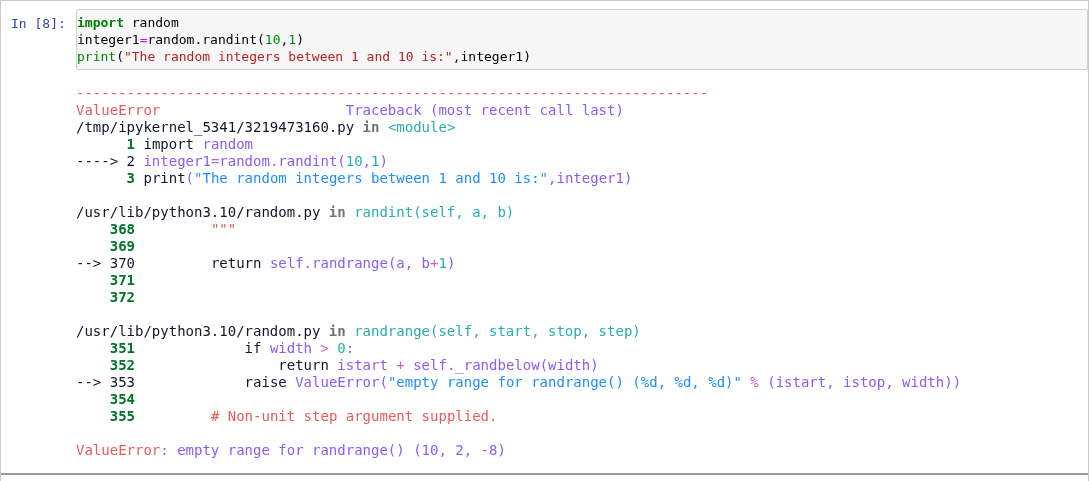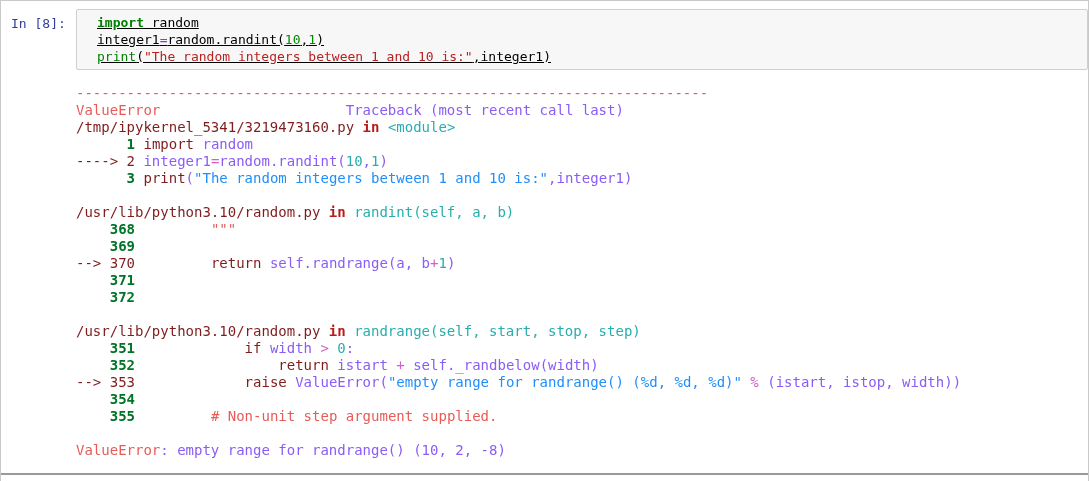--- a/index.html
+++ b/index.html
@@ -12,49 +12,48 @@
   }
   .cell { padding-top:8px; }
   .input-row { display:flex; align-items:flex-start; }
   .prompt {
     flex:0 0 75px; width:75px; padding-left:10px; padding-top:6px;
     color:#303F9F; font-size:13px; line-height:17px;
     font-family:"DejaVu Sans Mono", monospace; white-space:pre;
   }
   .input-box {
     flex:1; background:#f7f7f7;
-    border:1px solid #cfcfcf; border-radius:2px; padding:4px 20px;
+    border:1px solid #cfcfcf; border-radius:2px; padding:4px 0;
     cursor:text;
-    text-decoration:underline;
   }
   pre.code {
     font-family:"DejaVu Sans Mono", monospace;
     font-size:13px; line-height:17px; white-space:pre; color:#000;
   }
   .output-area { margin-left:75px; margin-top:15px; }
   pre.tb {
     font-family:"DejaVu Sans Mono", monospace;
     font-size:14px; line-height:17px; white-space:pre; color:#111;
   }
   
   .tk-kw { color:#008000; font-weight:bold; }
   .tk-bi { color:#008000; }
   .tk-nm { color:#008800; }
   .tk-st { color:#BA2121; }
   .tk-op { color:#AA22FF; }
   .tk-pl { color:#000000; }
   
   .tk-r  { color:#E75C58; }
-  .tk-g  { color:#7f1d1d; }
+  .tk-g  { color:#0f172a; }
   .tk-lg { color:#007427; font-weight:bold; }
   .tk-c  { color:#27AEAE;margin-top:39px; }
   .tk-b  { color:#208FFB; }
   .tk-pu { color:#D160C4; }
   .tk-k  { color:#8b5cf6; }
-  .tk-kb { color:#b91c1c; font-weight:bold; }
+  .tk-kb { color:#737373; font-weight:bold; }
   .bottom-divider {
     position:absolute; left:0; right:0; bottom:6px; height:2px;
     background:#9a9a9a;
   }
 </style>
 </head>
 <body>
 
 <div class="page">
   <div class="cell">

